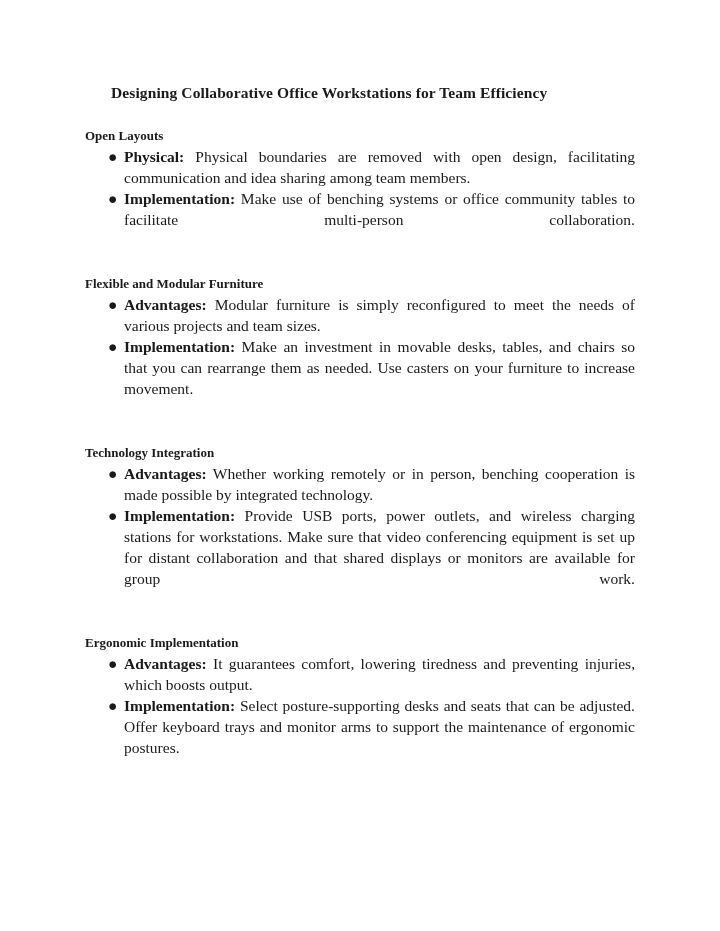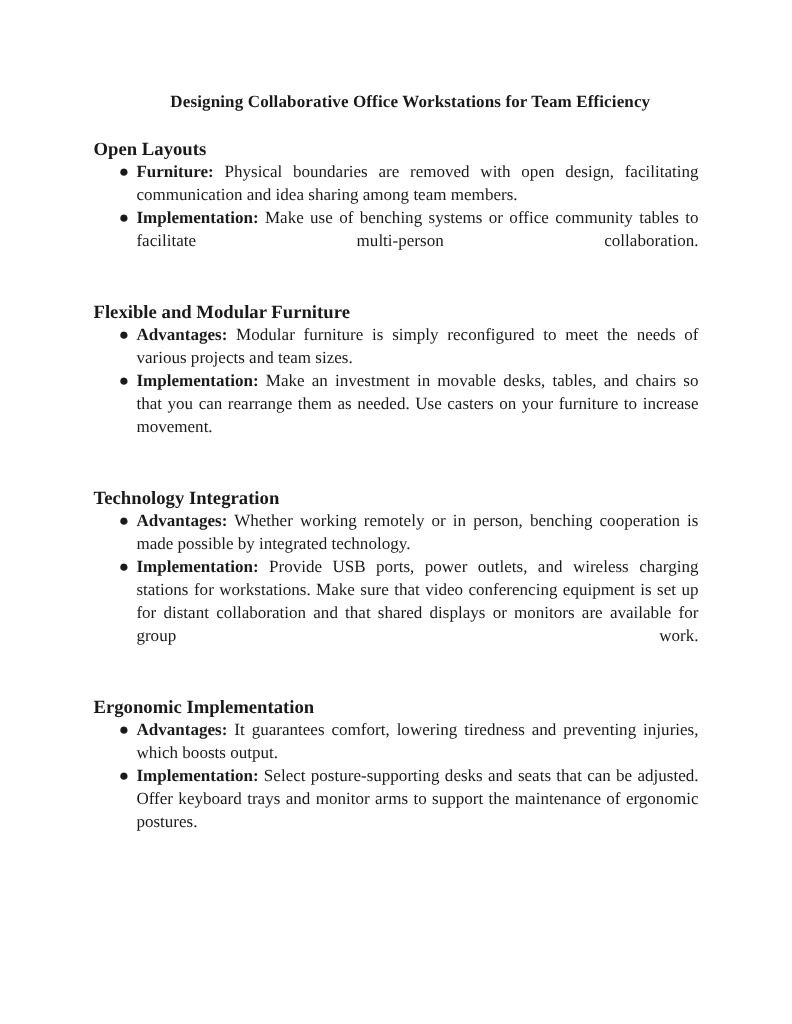--- a/index.html
+++ b/index.html
@@ -19,36 +19,36 @@
     width: 720px;
     height: 931px;
     box-sizing: border-box;
     padding: 82px 85px 0 85px;
   }
   .doc-title {
     font-size: 15.5px;
     font-weight: bold;
     line-height: 21px;
     margin: 0 0 0 26px;
-    text-align: center;
+    text-align: left;
     letter-spacing: 0.1px;
   }
   .intro-para {
     font-size: 15.5px;
     line-height: 21px;
     text-align: justify;
     text-justify: inter-word;
     text-indent: 36px;
     margin: 22px 0 0 0;
   }
   .section {
     margin-top: 22px;
   }
   .section-heading {
-    font-size: 17px;
+    font-size: 13px;
     font-weight: bold;
     line-height: 21px;
     margin: 0;
     text-align: left;
   }
   .bullet-list {
     list-style: none;
     margin: 0;
     padding: 0;
   }
@@ -85,21 +85,21 @@
 
 <div class="page">
 
   <h1 class="doc-title">Designing Collaborative Office Workstations for Team Efficiency</h1>
 
 
   <div id="sections-container">
       <div class="section">
         <h2 class="section-heading">Open Layouts</h2>
         <ul class="bullet-list">
-          <li class="bullet-item"><span class="bullet-marker">●</span><span class="bullet-label">Furniture:</span> <span class="bullet-text">Physical boundaries are removed with open design, facilitating communication and idea sharing among team members.</span></li>
+          <li class="bullet-item"><span class="bullet-marker">●</span><span class="bullet-label">Physical:</span> <span class="bullet-text">Physical boundaries are removed with open design, facilitating communication and idea sharing among team members.</span></li>
           <li class="bullet-item"><span class="bullet-marker">●</span><span class="bullet-label">Implementation:</span> <span class="bullet-text">Make use of benching systems or office community tables to facilitate multi-person collaboration.</span></li>
         </ul>
       </div>
       <div class="section">
         <h2 class="section-heading">Flexible and Modular Furniture</h2>
         <ul class="bullet-list">
           <li class="bullet-item"><span class="bullet-marker">●</span><span class="bullet-label">Advantages:</span> <span class="bullet-text">Modular furniture is simply reconfigured to meet the needs of various projects and team sizes.</span></li>
           <li class="bullet-item"><span class="bullet-marker">●</span><span class="bullet-label">Implementation:</span> <span class="bullet-text">Make an investment in movable desks, tables, and chairs so that you can rearrange them as needed. Use casters on your furniture to increase movement.</span></li>
         </ul>
       </div>

